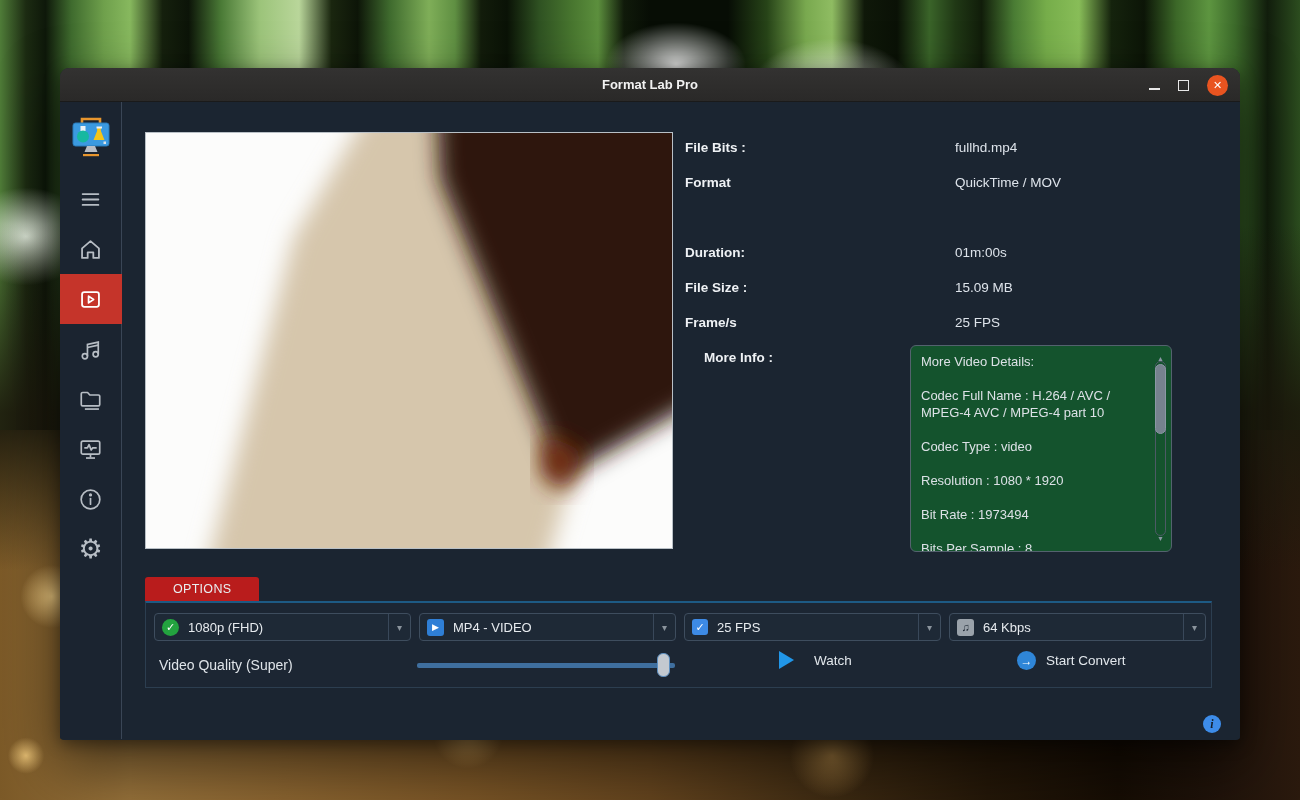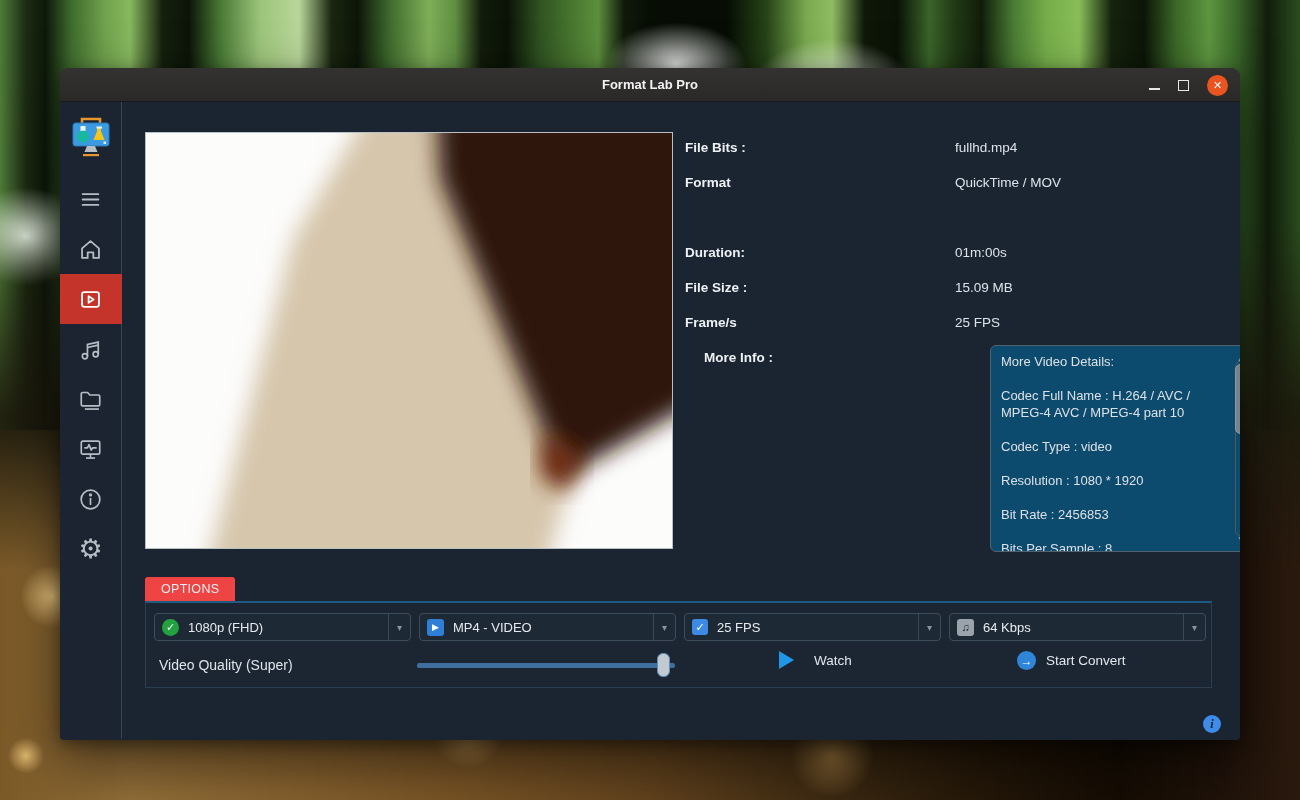--- a/index.html
+++ b/index.html
@@ -97,43 +97,43 @@
 
   .info-row { position:absolute; left:563px; width:545px; display:flex; }
   .info-label { width:270px; font-size:13.5px; font-weight:bold; color:#eef1f4; }
   .info-value { font-size:13.5px; color:#dde3ea; }
 
   .more-info-label {
     position:absolute; left:582px; top:248px;
     font-size:13.5px; font-weight:bold; color:#eef1f4;
   }
   .more-box {
-    position:absolute; left:868px; top:243px; width:262px; height:207px;
-    border:1px solid #54626e; border-radius:6px; background:#0c4a6e;
+    position:absolute; left:788px; top:243px; width:262px; height:207px;
+    border:1px solid #54626e; border-radius:6px; background:#14532d;
     padding:7px 26px 0 10px; overflow:hidden;
     color:#dce1e6; font-size:13px; line-height:17px;
   }
   .more-box p { margin:0 0 17px 0; }
   .more-scrollbar { position:absolute; right:3px; top:4px; bottom:4px; width:15px; }
   .scroll-arrow { position:absolute; left:0; width:15px; text-align:center; font-size:7px; color:#8a97a3; cursor:pointer; }
   .scroll-arrow.up { top:0; }
   .scroll-arrow.down { bottom:0; }
   .scroll-track {
     position:absolute; left:2px; top:11px; bottom:11px; width:11px;
     border:1px solid #4d5a66; border-radius:6px;
   }
   .scroll-thumb {
     position:absolute; left:2px; top:14px; width:11px; height:70px;
     border-radius:6px; background:#76828e; border:1px solid #8b98a4; cursor:grab;
   }
 
   
   .options-tab {
-    position:absolute; left:23px; top:475px; height:24px; padding:0 16px;
-    background:#ef4444; color:#e9eef0; font-size:12.5px; letter-spacing:0.3px;
+    position:absolute; left:23px; top:475px; height:24px; padding:0 28px;
+    background:#b91c1c; color:#e9eef0; font-size:12.5px; letter-spacing:0.3px;
     display:flex; align-items:center; border-radius:3px 3px 0 0; cursor:pointer;
   }
   .options-panel {
     position:absolute; left:23px; top:499px; width:1067px; height:87px;
     border:1px solid #2c3e50; border-top:2px solid #1d5a84; background:#1c2633;
   }
   .dropdown {
     position:absolute; top:10px; height:28px; width:257px;
     background:#1e2936; border:1px solid #3e4d5e; border-radius:4px;
     display:flex; align-items:center; cursor:pointer;
@@ -306,21 +306,21 @@
           <span class="info-value">25 FPS</span>
         </div>
 
         <div class="more-info-label">More Info :</div>
 
         <div class="more-box">
           <p>More Video Details:</p>
           <p>Codec Full Name : H.264 / AVC / MPEG-4 AVC / MPEG-4 part 10</p>
           <p>Codec Type : video</p>
           <p>Resolution : 1080 * 1920</p>
-          <p>Bit Rate : 2456853</p>
+          <p>Bit Rate : 1973494</p>
           <p>Bits Per Sample : 8</p>
           <div class="more-scrollbar">
             <span class="scroll-arrow up">▲</span>
             <div class="scroll-track"></div>
             <div class="scroll-thumb"></div>
             <span class="scroll-arrow down">▼</span>
           </div>
         </div>
 
         <div class="options-tab">OPTIONS</div>

